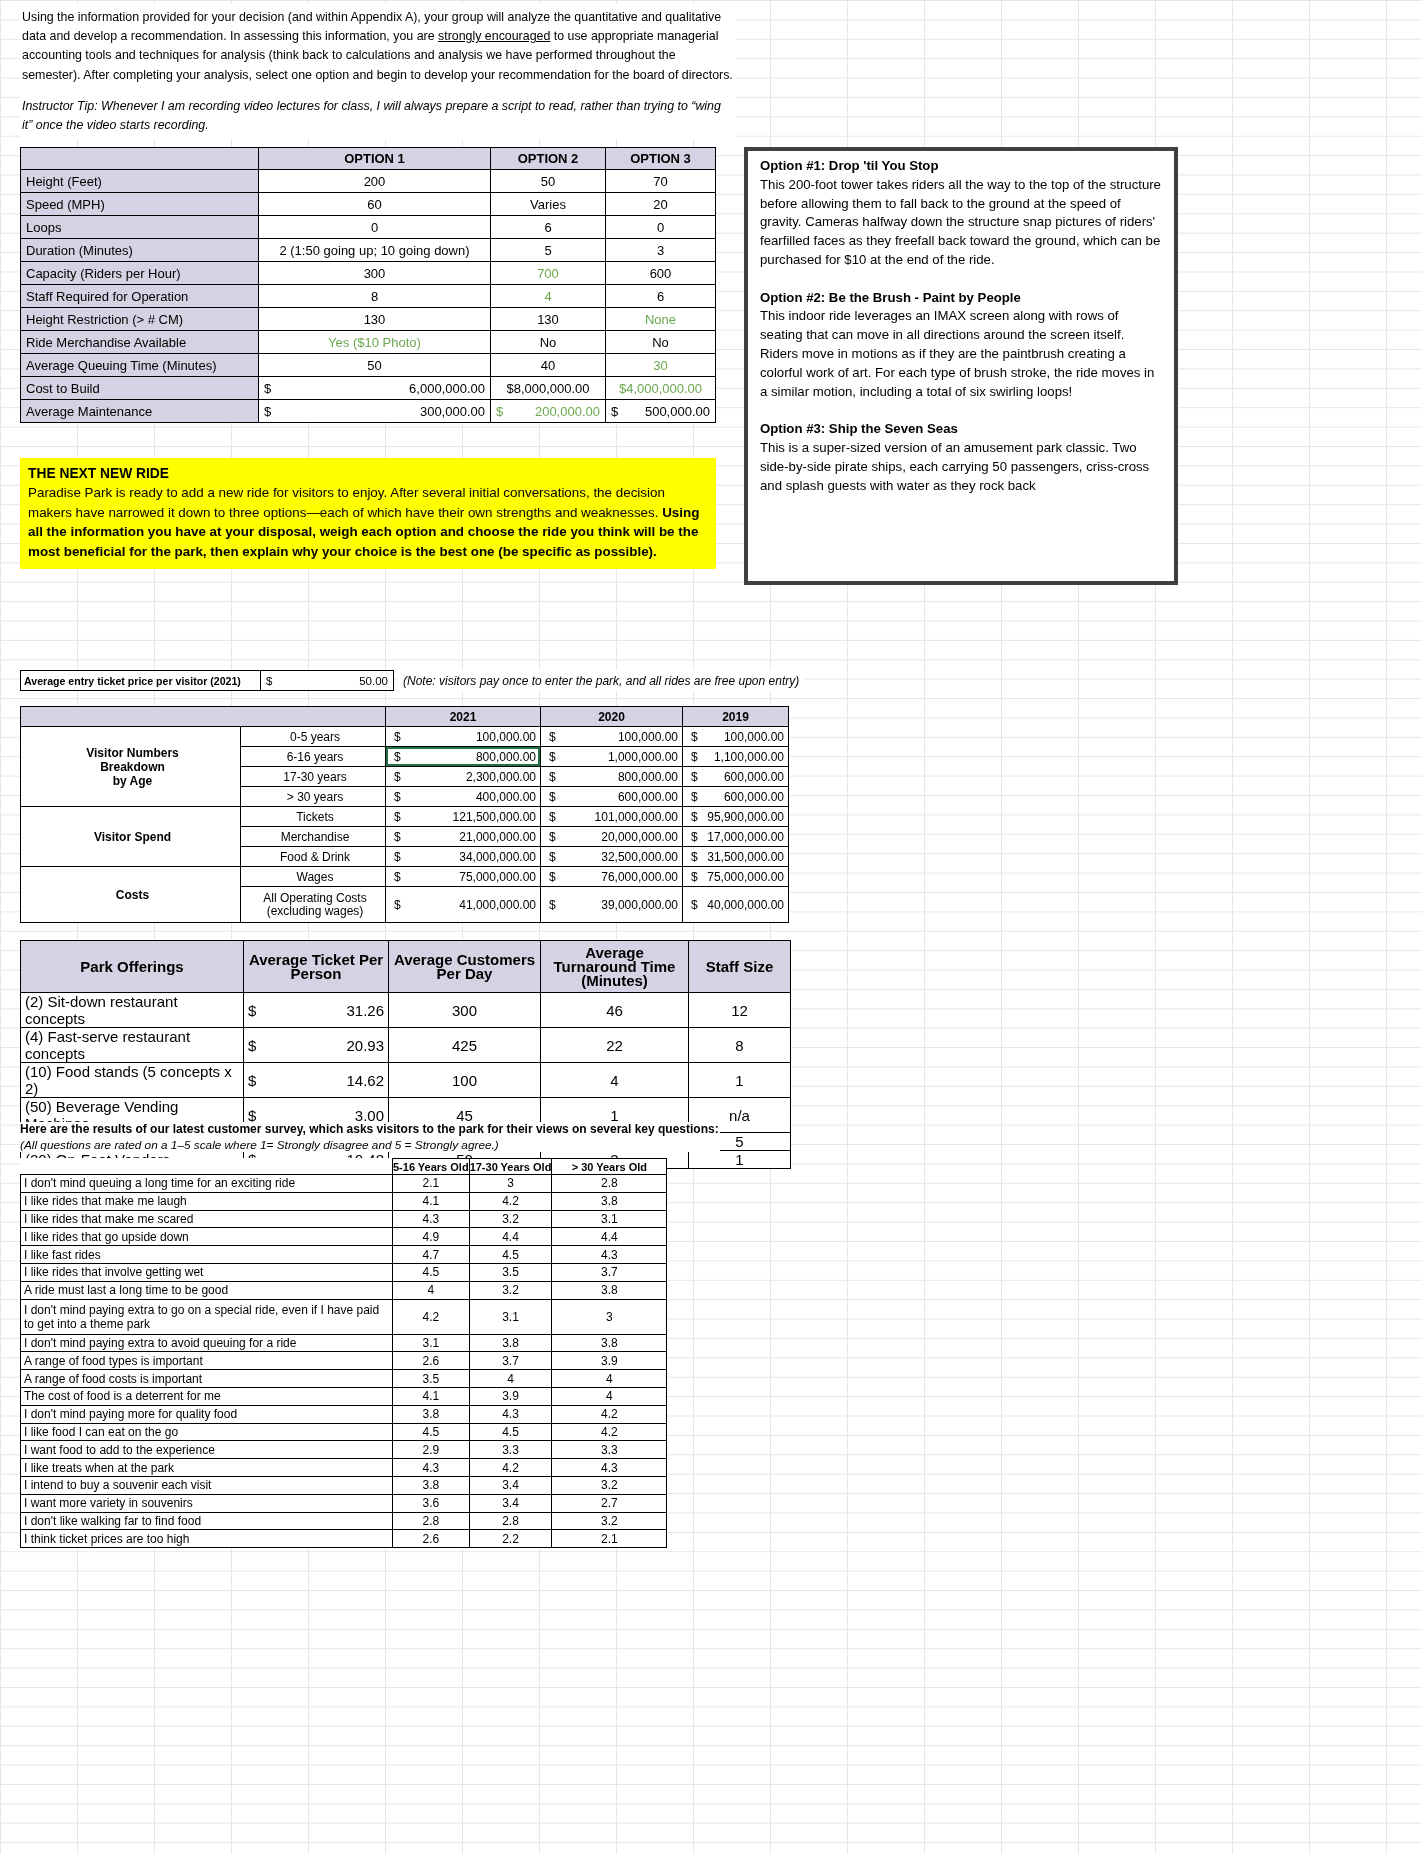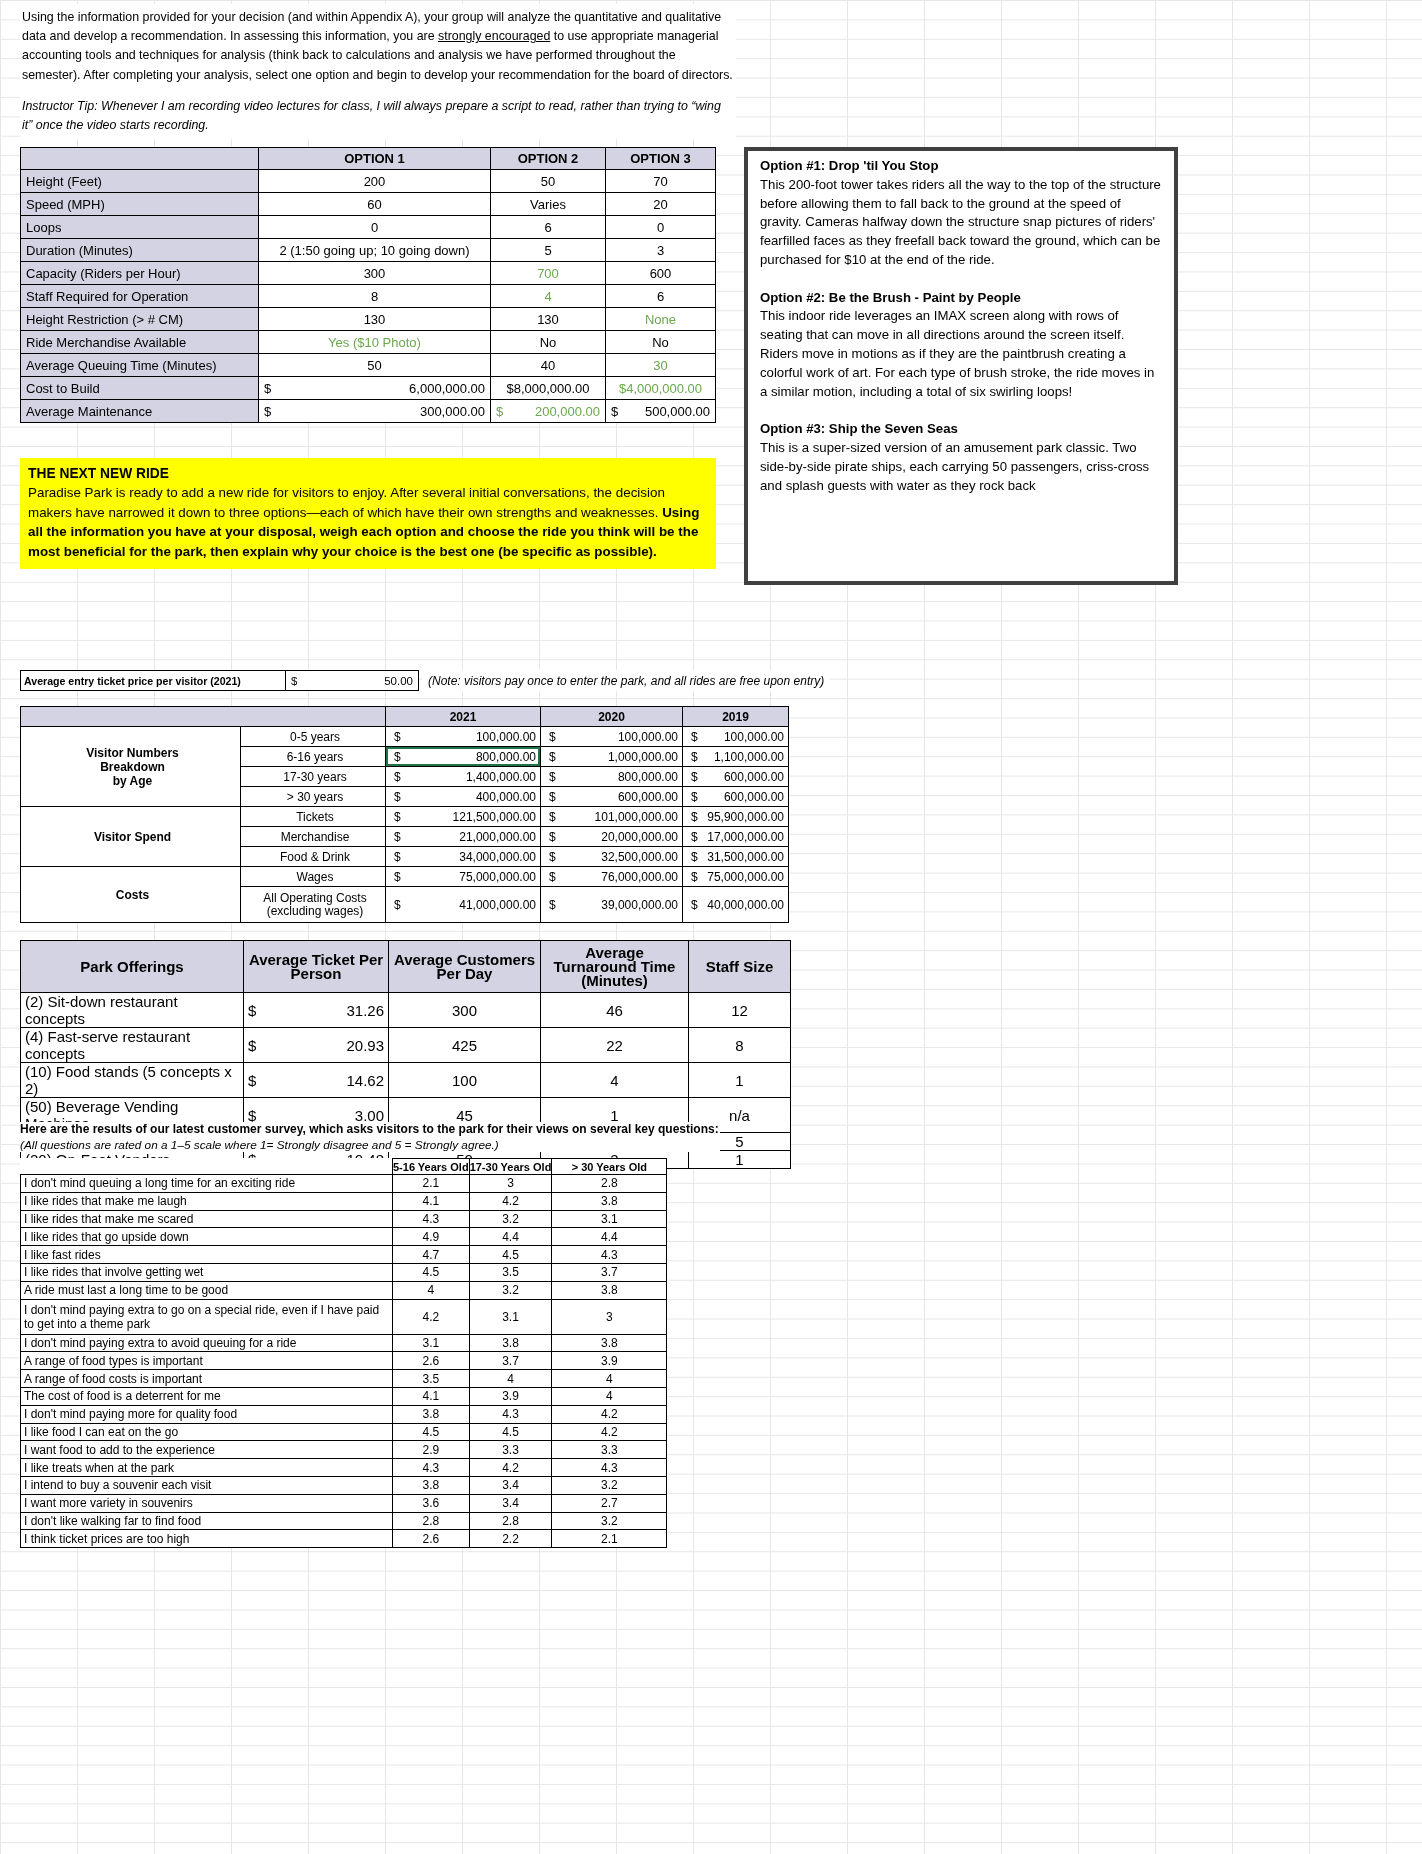--- a/index.html
+++ b/index.html
@@ -38,21 +38,21 @@
   #options-panel{position:absolute;left:744px;top:147px;width:434px;min-height:438px;background:#fff;border:4px solid #404040;padding:6px 12px 10px 12px;font-size:13.2px;line-height:18.8px;}
   .opt-title{font-weight:bold;}
   .opt-gap{height:18.8px;}
 
   #next-ride{position:absolute;left:20px;top:458px;width:696px;background:var(--yellow);padding:6px 10px 8px 8px;font-size:13.4px;line-height:19.4px;}
   .nr-title{font-weight:bold;font-size:13.8px;}
   #next-ride p{margin:0;}
   #next-ride .b{font-weight:bold;}
 
   #ticket-row{position:absolute;left:20px;top:670px;display:flex;height:21px;}
-  .t-label{width:266px;border:1px solid var(--border);background:#fff;font-weight:bold;font-size:10.6px;display:flex;align-items:center;padding:0 3px;white-space:nowrap;}
+  .t-label{width:241px;border:1px solid var(--border);background:#fff;font-weight:bold;font-size:10.6px;display:flex;align-items:center;padding:0 3px;white-space:nowrap;}
   .t-value{width:133px;border:1px solid var(--border);border-left:none;background:#fff;display:flex;justify-content:space-between;align-items:center;font-size:11.5px;padding:0 5px;}
   .t-note{font-style:italic;font-size:12px;display:flex;align-items:center;padding:0 6px;background:#fff;white-space:nowrap;margin-left:3px;}
 
   #financials{left:20px;top:706px;}
   .fin-c0{width:220px}.fin-c1{width:145px}.fin-c2{width:155px}.fin-c3{width:142px}.fin-c4{width:106px}
   #financials th,#financials td{border:1px solid var(--border);font-size:12px;padding:0 4px;}
   #financials thead th{background:var(--header-fill);font-weight:bold;text-align:center;height:20px;}
   #financials td{height:20px;padding-left:8px;}
   #financials tr.tall td{height:36px;}
   td.f-group{font-weight:bold;text-align:center;font-size:11.5px;line-height:14px;}
@@ -280,21 +280,21 @@
             <span class="cur">$</span>
             <span class="amt">1,100,000.00</span>
           </div>
         </td>
       </tr>
       <tr>
         <td class="f-cat">17-30 years</td>
         <td class="f-val">
           <div class="acc">
             <span class="cur">$</span>
-            <span class="amt">1,400,000.00</span>
+            <span class="amt">2,300,000.00</span>
           </div>
         </td>
         <td class="f-val">
           <div class="acc">
             <span class="cur">$</span>
             <span class="amt">800,000.00</span>
           </div>
         </td>
         <td class="f-val">
           <div class="acc">

